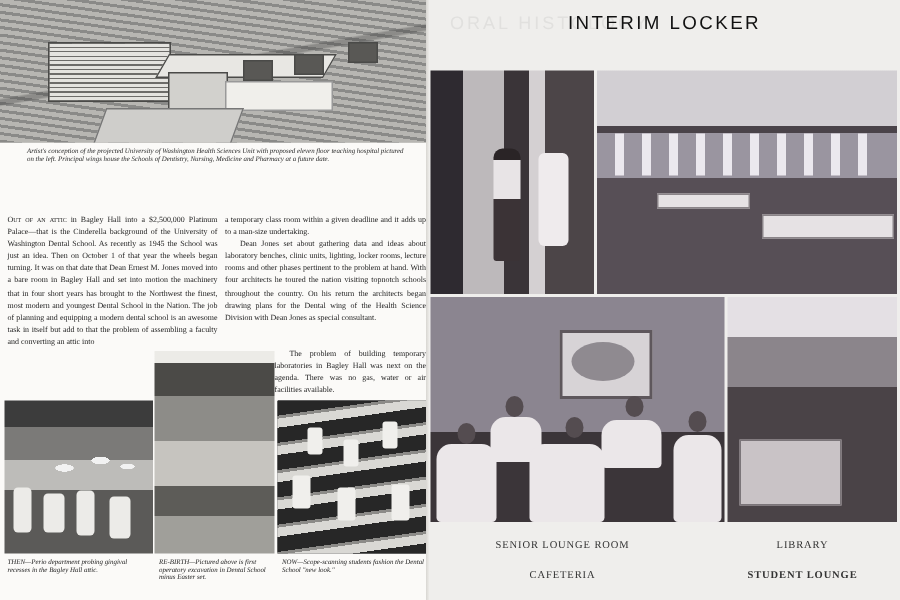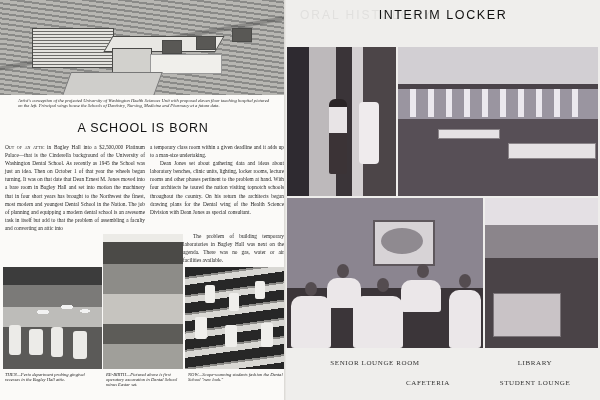--- a/index.html
+++ b/index.html
@@ -80,40 +80,39 @@
   .rp-cafeteria .painting::after { content:""; position:absolute; left:6px; top:6px; width:42px; height:26px; border-radius:50%; background:#8f8a90; }
   .rp-cafeteria .diner { position:absolute; background:#ebe7e9; border-radius:10px 10px 3px 3px; }
   .rp-cafeteria .head { position:absolute; width:12px; height:14px; border-radius:50%; background:#544c50; }
   .rp-lounge { left:485px; top:198px; width:113px; height:150px;
     background: linear-gradient(180deg, #e4e0e4 0 18%, #8b858b 18% 40%, #4a4347 40% 100%); }
   .rp-lounge .counter { position:absolute; left:8px; top:95px; width:66px; height:42px; background:#c9c3c6; border:1px solid #7b7579; }
 
   .room-label { position:absolute; font-size:7px; letter-spacing:0.6px; color:#333; text-align:center; }
   .lbl-locker { left:300px; top:359px; width:150px; }
   .lbl-library { left:480px; top:359px; width:110px;text-align:center; }
-  .lbl-cafeteria { left:300px; top:379px; width:150px;text-align:right; }
-  .lbl-lounge { left:480px; top:379px; width:110px; }
+  .lbl-cafeteria { left:300px; top:379px; width:150px; }
+  .lbl-lounge { left:480px; top:379px; width:110px;font-weight:bold; }
 </style>
 </head>
 <body>
 
 <div class="page-left">
   <div class="hero">
     <div class="bldg tower"></div>
     <div class="bldg wing1"></div>
     <div class="bldg wing2"></div>
     <div class="bldg b1"></div>
     <div class="bldg b2"></div>
     <div class="bldg b3"></div>
     <div class="bldg plaza"></div>
     <div class="lawn"></div>
   </div>
   <div class="hero-caption">Artist's conception of the projected University of Washington Health Sciences Unit with proposed eleven floor teaching hospital pictured on the left. Principal wings house the Schools of Dentistry, Nursing, Medicine and Pharmacy at a future date.</div>
 
-  <div class="headline">A SCHOOL IS BORN</div>
 
   <div class="col col1">
     <p><span class="smallcaps">Out of an attic</span><span> in Bagley Hall into a $2,500,000 Platinum Palace—that is the Cinderella background of the University of Washington Dental School. As recently as 1945 the School was just an idea. Then on October 1 of that year the wheels began turning. It was on that date that Dean Ernest M. Jones moved into a bare room in Bagley Hall and set into motion the machinery that in four short years has brought to the Northwest the finest, most modern and youngest Dental School in the Nation. The job of planning and equipping a modern dental school is an awesome task in itself but add to that the problem of assembling a faculty and converting an attic into</span></p>
   </div>
   <div class="col col2">
     <p>a temporary class room within a given deadline and it adds up to a man-size undertaking.</p>
     <p class="indent">Dean Jones set about gathering data and ideas about laboratory benches, clinic units, lighting, locker rooms, lecture rooms and other phases pertinent to the problem at hand. With four architects he toured the nation visiting topnotch schools throughout the country. On his return the architects began drawing plans for the Dental wing of the Health Science Division with Dean Jones as special consultant.</p>
   </div>
   <div class="col col3">
     <p class="indent">The problem of building temporary laboratories in Bagley Hall was next on the agenda. There was no gas, water or air facilities available.</p>

